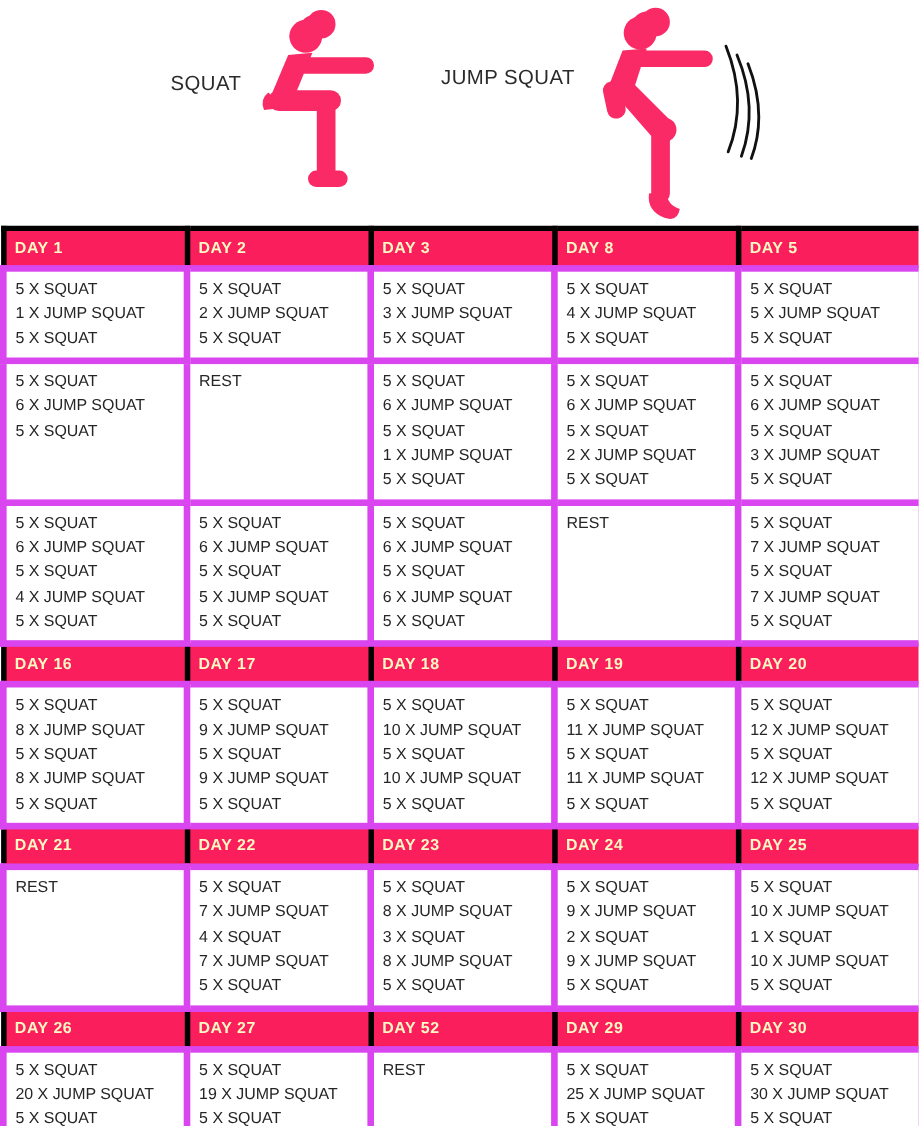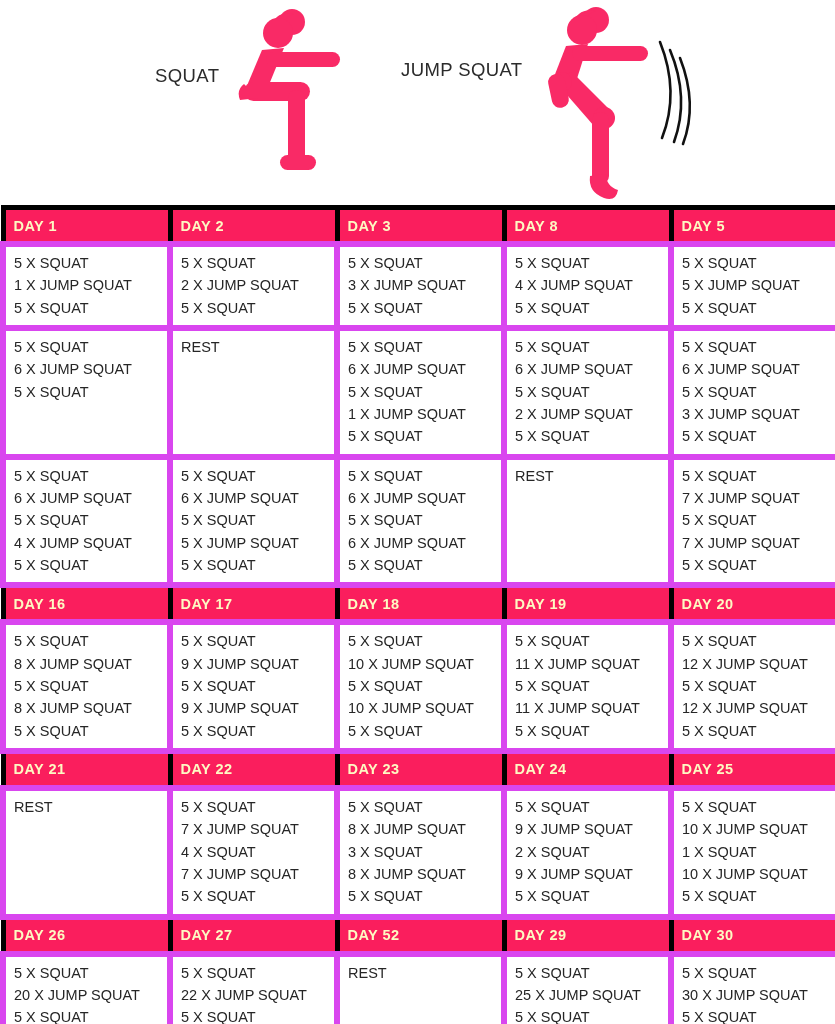--- a/index.html
+++ b/index.html
@@ -345,21 +345,21 @@
           <td class="day-head">DAY 30</td>
         </tr>
         <tr>
           <td class="day-cell">
             <span class="ex-line">5 X SQUAT</span>
             <span class="ex-line">20 X JUMP SQUAT</span>
             <span class="ex-line">5 X SQUAT</span>
           </td>
           <td class="day-cell">
             <span class="ex-line">5 X SQUAT</span>
-            <span class="ex-line">22 X JUMP SQUAT</span>
+            <span class="ex-line">19 X JUMP SQUAT</span>
             <span class="ex-line">5 X SQUAT</span>
           </td>
           <td class="day-cell">
             <span class="ex-line">REST</span>
           </td>
           <td class="day-cell">
             <span class="ex-line">5 X SQUAT</span>
             <span class="ex-line">25 X JUMP SQUAT</span>
             <span class="ex-line">5 X SQUAT</span>
           </td>

